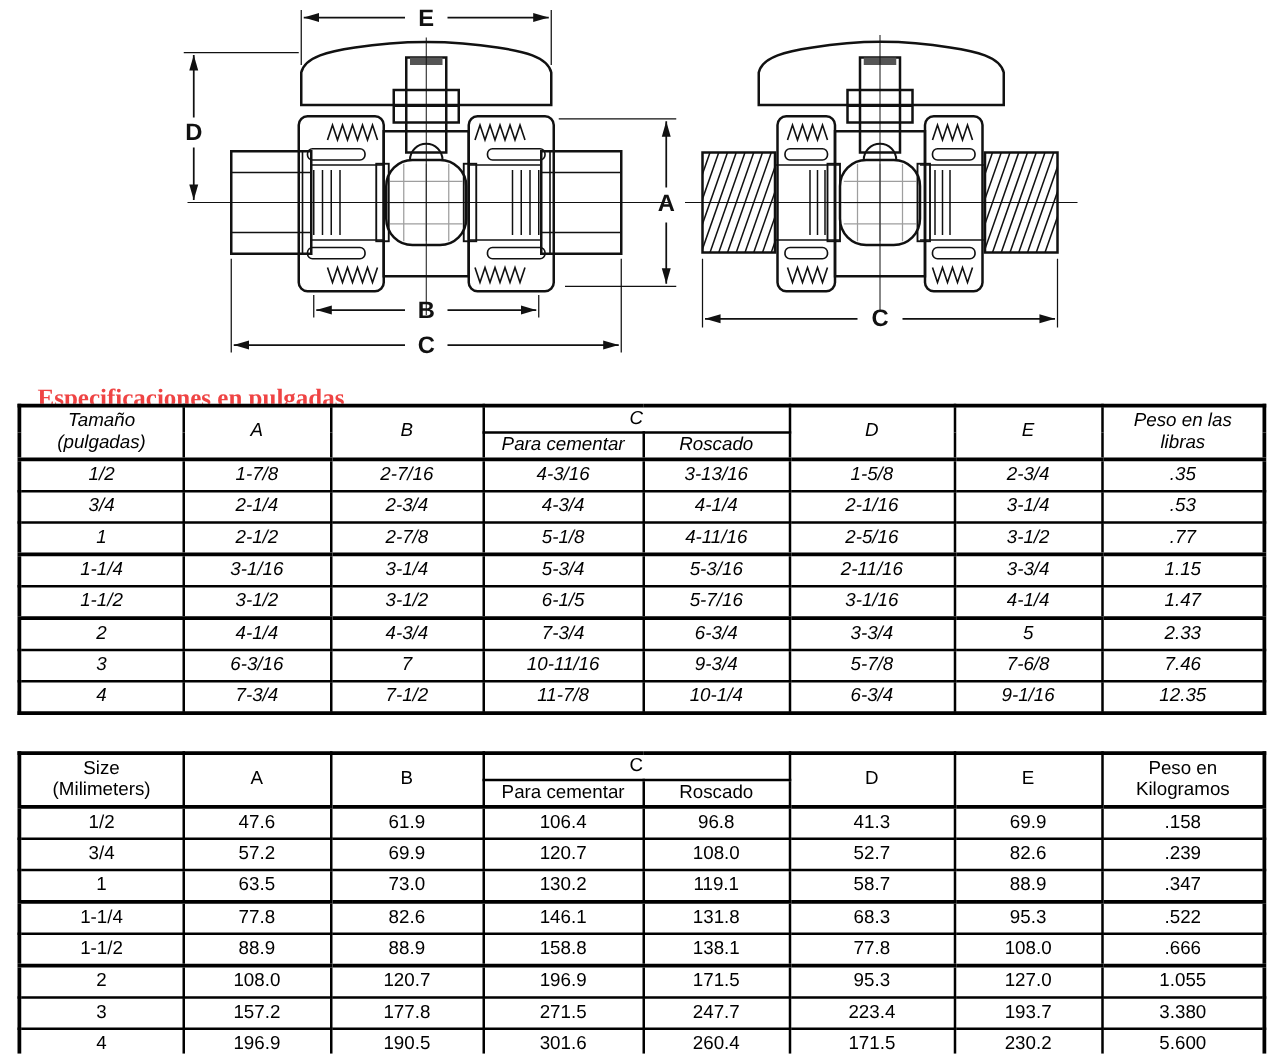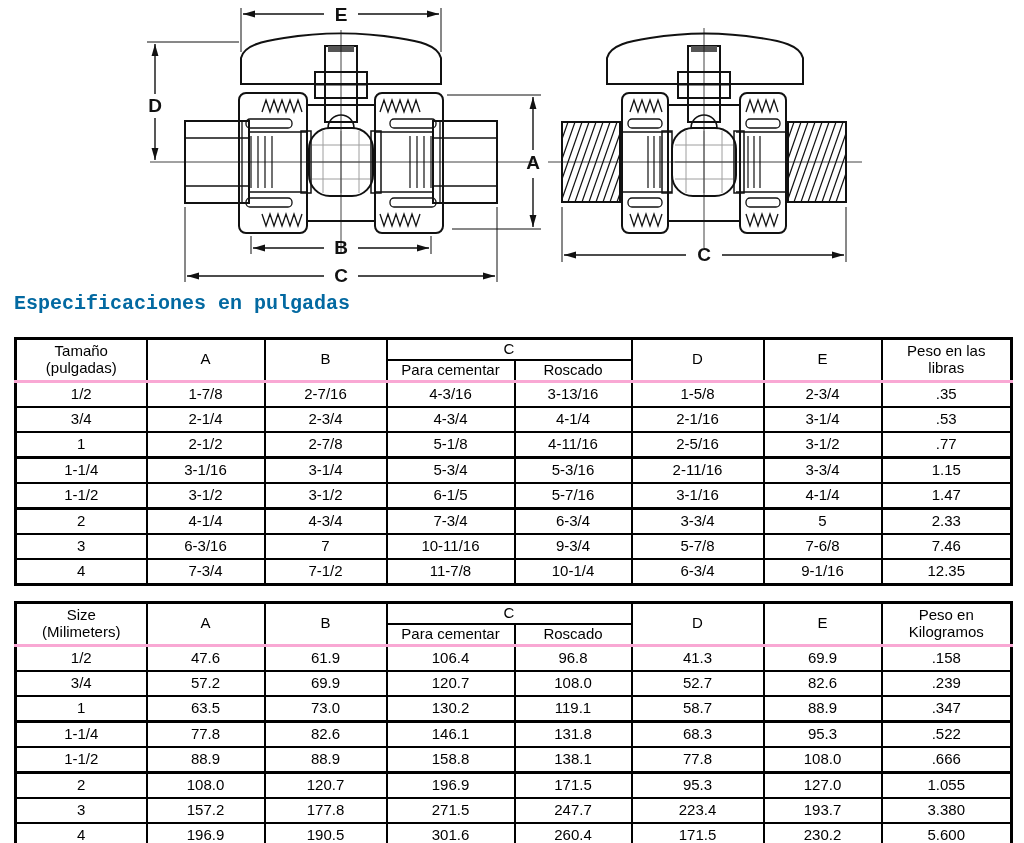--- a/index.html
+++ b/index.html
@@ -1,30 +1,30 @@
 <!DOCTYPE html>
 <html><head>
 <meta charset="utf-8">
 <style>
   html,body{margin:0;padding:0;background:#fff;}
   .page{position:relative;width:1024px;height:843px;background:#ffffff;color:#000;
         font-family:"Liberation Sans",sans-serif;overflow:hidden;}
   .diagram-svg{position:absolute;top:0;left:0;}
-  .section-title{position:absolute;left:14px;margin:0;
-        font-family:Liberation Mono, monospace;font-weight:bold;font-size:20px;color:#0369a1;}
+  .section-title{position:absolute;left:14px;margin:16px;
+        font-family:Liberation Serif, serif;font-weight:bold;font-size:20px;color:#ef4444;}
   #title-inches{top:292px;}
   #title-mm{top:567px;}
   .spec-table{position:absolute;left:14px;width:996px;border-collapse:collapse;
         table-layout:fixed;border:3px solid #000;background:#fff;}
-  #inches-table{top:337px;}
+  #inches-table{top:323px;font-style:italic;}
   #mm-table{top:601px;}
   .spec-table th,.spec-table td{border:2px solid #000;text-align:center;vertical-align:middle;
         font-weight:normal;font-size:15px;line-height:1.12;padding:1px 2px;height:21px;color:#000;}
   .spec-table thead th{height:auto;}
-  .spec-table tbody tr:first-child td{border-top:3px solid #f9a8d4;}
+  .spec-table tbody tr:first-child td{border-top:3px solid #000000;}
   .spec-table tr.group-start td{border-top-width:3px;}
   .dim-label{font-family:"Liberation Sans",sans-serif;font-size:19px;font-weight:bold;fill:#111;}
   svg .ln{stroke:#111;fill:none;}
 </style>
 </head>
 <body>
 
 <div class="page">
 
   <svg class="diagram-svg" width="1024" height="292" viewBox="0 0 1024 292">

